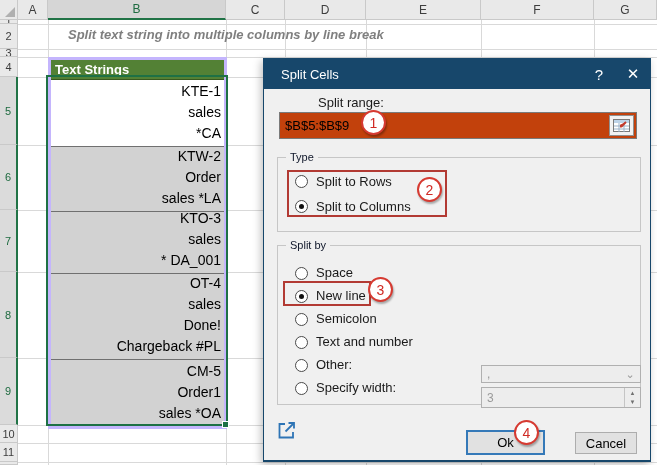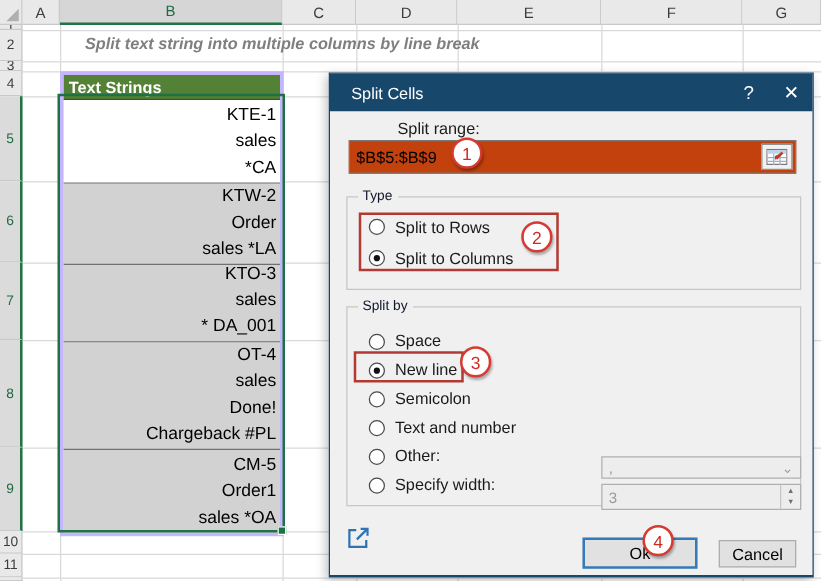--- a/index.html
+++ b/index.html
@@ -76,21 +76,21 @@
   .spinner { position:absolute; left:203px; top:136px; width:160px; height:21px; background:#ededed;
              border:1px solid #b0b0b0; display:flex; color:#9a9a9a; }
   .spinner .sv { flex:1; padding-left:5px; font-size:12px; display:flex; align-items:center; }
   .spinner .arrows { width:16px; display:flex; flex-direction:column; border-left:1px solid #c5c5c5; }
   .spinner .arrows div { flex:1; font-size:6px; color:#707070; display:flex; align-items:center; justify-content:center; }
 
   .export-btn { position:absolute; left:9px; top:357px; width:28px; height:28px; display:flex;
                 align-items:center; justify-content:center; }
   .btn { position:absolute; background:#e1e1e1; font-size:13px; color:#000;
          display:flex; align-items:center; justify-content:center; font-family:"Liberation Sans",sans-serif; }
-  .btn-ok { left:202px; top:371px; width:92px; height:25px; border:2px solid #3579b8; }
+  .btn-ok { left:202px; top:371px; width:79px; height:25px; border:2px solid #3579b8; }
   .btn-cancel { left:311px; top:373px; width:62px; height:22px; border:1px solid #adadad; }
 
   
   .ann-circle { position:absolute; width:25px; height:25px; border-radius:50%; background:#fff;
                 border:2px solid #d63a31; color:#d02a24; font-size:14px; display:flex; align-items:center;
                 justify-content:center; z-index:20; box-shadow:1px 2px 2px rgba(0,0,0,0.3); }
   .ann-box { position:absolute; border:2px solid #b23a33; z-index:15; pointer-events:none; }
   .c1 { left:361px; top:110px; }
   .c2 { left:417px; top:177px; }
   .c3 { left:368px; top:277px; }

